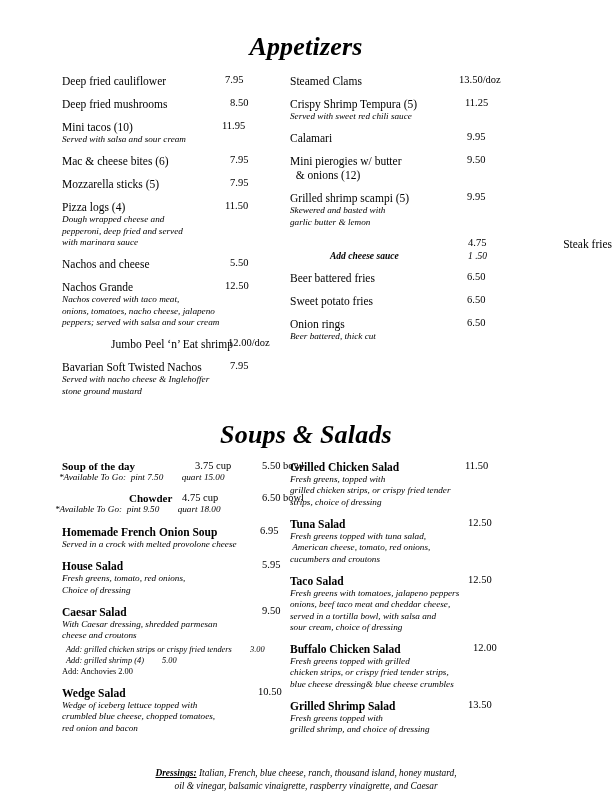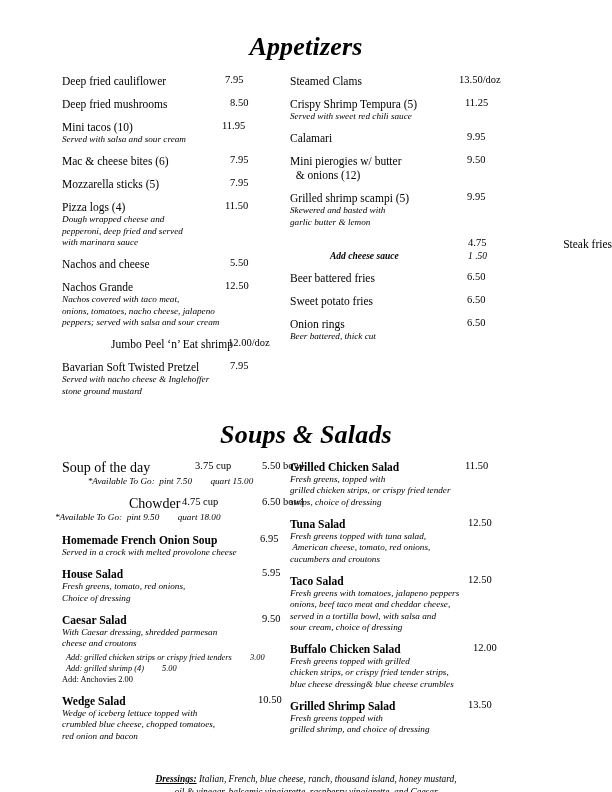--- a/index.html
+++ b/index.html
@@ -93,22 +93,22 @@
   }
   .addon.plain { font-style: normal; padding-left: 0px; font-size: 8.4px; }
 
   
   .soup-head {
     display: flex;
     align-items: baseline;
     white-space: nowrap;
   }
   .soup-name {
-    font-weight: normal;
-    font-size: 14px;
+    font-weight: bold;
+    font-size: 11px;
   }
   .soup-price {
     font-size: 10.5px;
   }
   .soup-unit {
     font-size: 10.5px;
   }
   .soup-note {
     font-style: italic;
     font-size: 9.2px;
@@ -201,21 +201,21 @@
           </div>
         </div>
         <div class="item">
           <div class="item-head" style="position: relative; justify-content: center;">
             <span class="item-name">Jumbo Peel ‘n’ Eat shrimp</span>
             <span class="item-price" style="position: absolute; left: 166px;">12.00/doz</span>
           </div>
         </div>
         <div class="item">
           <div class="item-head" style="position: relative;">
-            <span class="item-name">Bavarian Soft Twisted Pretzel</span>
+            <span class="item-name">Bavarian Soft Twisted Nachos</span>
             <span class="item-price" style="position: absolute; left: 168px;">7.95</span>
           </div>
           <div class="desc">
             <span class="desc-line" style="white-space: pre;">Served with nacho cheese &amp; Inglehoffer</span>
             <span class="desc-line" style="white-space: pre;">stone ground mustard</span>
           </div>
         </div>
       </div>
     <div class="col col-right" id="app-right">
         <div class="item">
@@ -293,21 +293,21 @@
   <h1 class="section-title" id="soups-title" style="margin-top:14px;">Soups &amp; Salads</h1>
 
   <div class="columns" style="margin-top:12px;">
     <div class="col col-left" id="ss-left">
         <div class="item">
           <div class="soup-head" style="position: relative;">
             <span class="soup-name">Soup of the day</span>
             <span class="soup-price" style="position: absolute; left: 133px;">3.75 <span class="soup-unit">cup</span></span>
             <span class="soup-price" style="position: absolute; left: 200px;">5.50 <span class="soup-unit">bowl</span></span>
           </div>
-          <div class="soup-note" style="white-space: pre; margin-left: -3px; text-align: center;">*Available To Go:  pint 7.50        quart 15.00</div>
+          <div class="soup-note" style="white-space: pre; margin-left: -3px;">*Available To Go:  pint 7.50        quart 15.00</div>
         </div>
         <div class="item">
           <div class="soup-head" style="position: relative;">
             <span class="soup-name" style="margin-left: 67px;">Chowder</span>
             <span class="soup-price" style="position: absolute; left: 120px;">4.75 <span class="soup-unit">cup</span></span>
             <span class="soup-price" style="position: absolute; left: 200px;">6.50 <span class="soup-unit">bowl</span></span>
           </div>
           <div class="soup-note" style="white-space: pre; margin-left: -7px;">*Available To Go:  pint 9.50        quart 18.00</div>
         </div>
         <div class="item">

